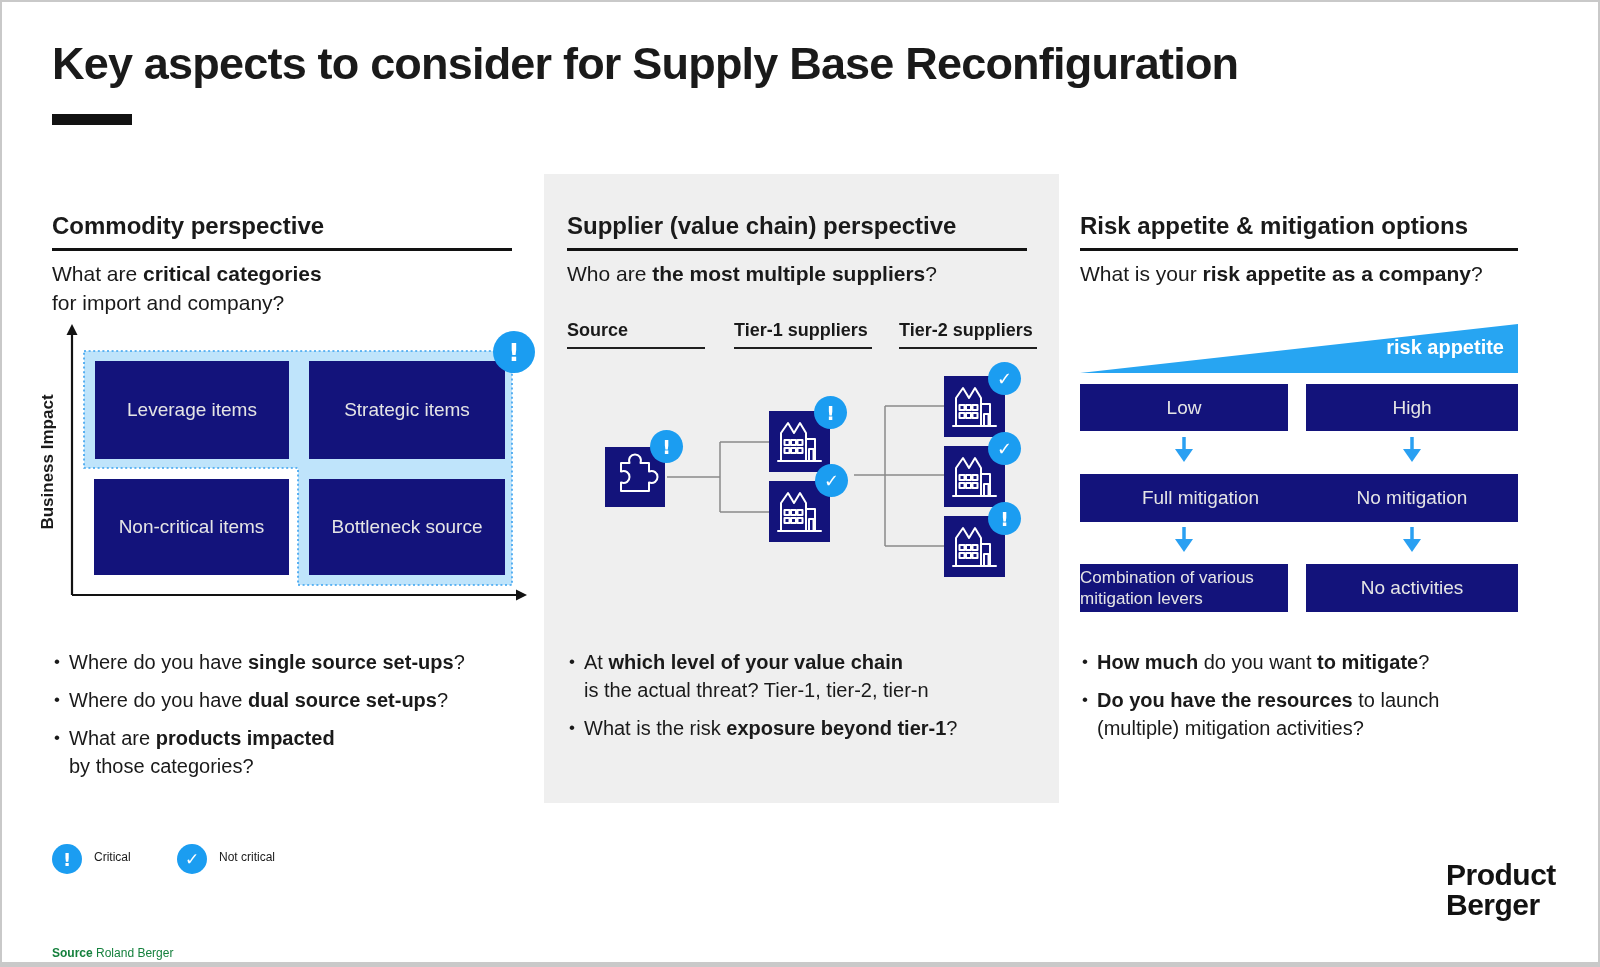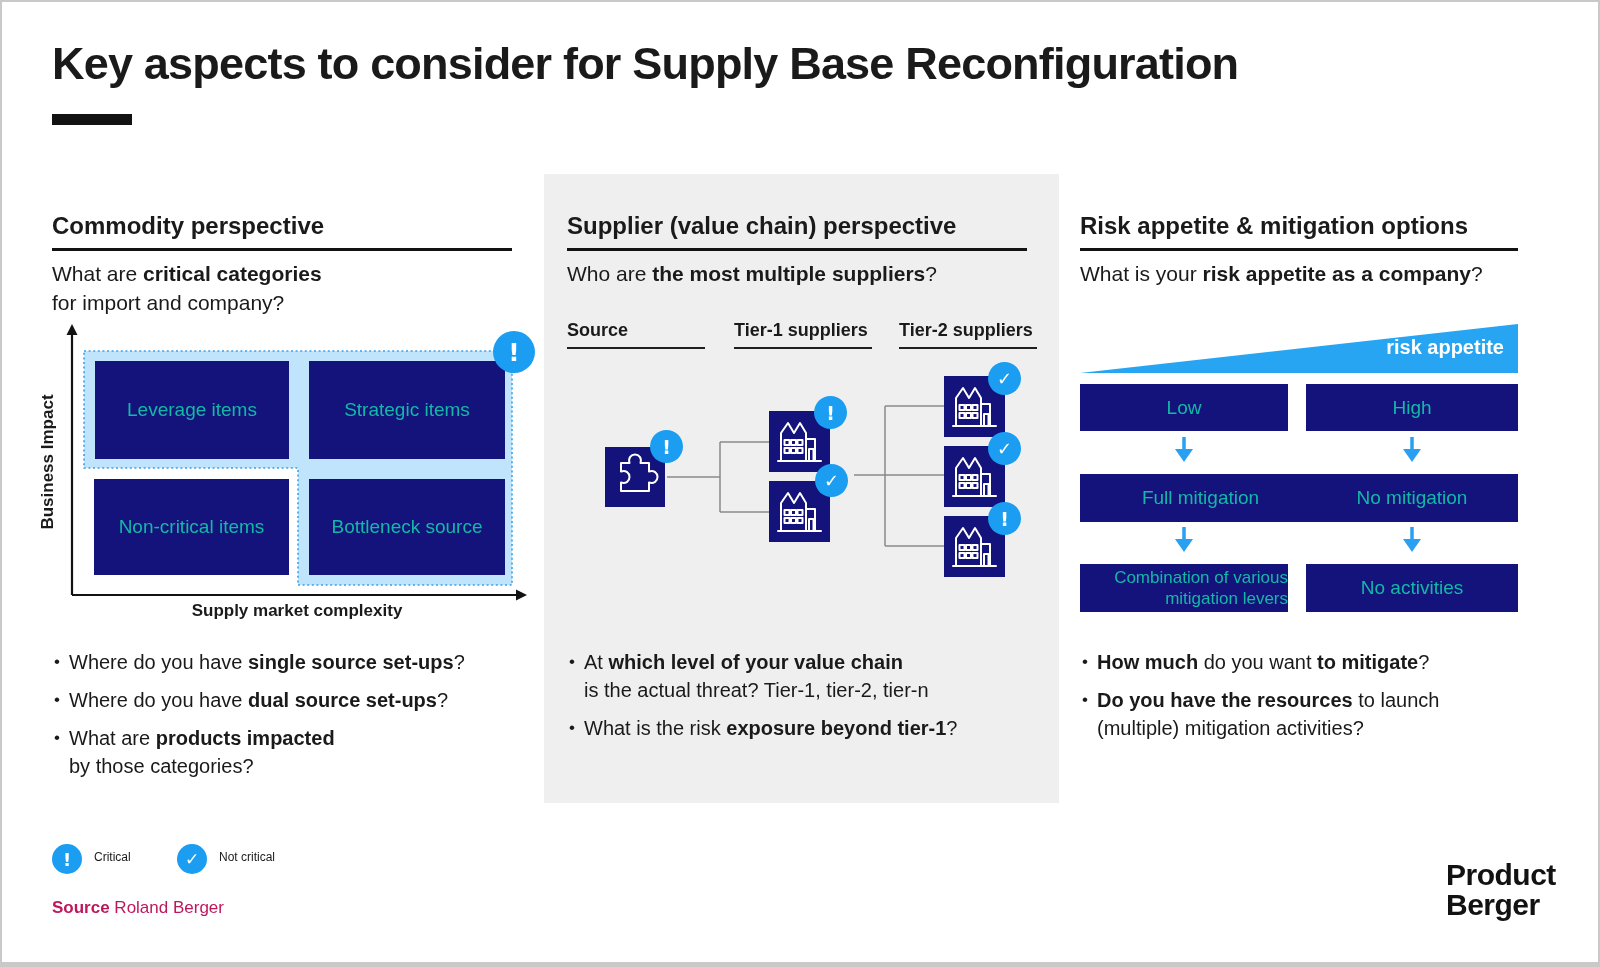--- a/index.html
+++ b/index.html
@@ -10,37 +10,37 @@
   }
   .abs{position:absolute;}
   .title{font-size:45px;font-weight:800;letter-spacing:-0.8px;white-space:nowrap;}
   .titlebar{background:#121212;}
   .colhead{font-size:24px;font-weight:800;white-space:nowrap;}
   .rule{background:#121212;height:2.5px;}
   .question{font-size:21px;line-height:29px;}
   .b{font-weight:700;}
   .panel{background:var(--panel-gray,#efefef);}
   .navybox{
-    background:var(--navy,#13137b);color:#14b8a6;display:flex;align-items:center;
-    justify-content:center;text-align:right;font-size:19px;line-height:22px;
+    background:var(--navy,#13137b);color:#e5e5e5;display:flex;align-items:center;
+    justify-content:center;text-align:left;font-size:19px;line-height:22px;
   }
   .navybox.small-text{font-size:17px;line-height:21px;}
   .badge{
     background:var(--azure,#1b9df1);color:#fff;border-radius:50%;
     display:flex;align-items:center;justify-content:center;font-weight:700;
     font-family:"DejaVu Sans",sans-serif;
   }
   .bullets{list-style:none;margin:0;padding:0;font-size:20px;line-height:28px;}
   .bullets li{position:relative;padding-left:17px;margin-bottom:10px;}
   .bullets li::before{content:"\2022";position:absolute;left:2px;top:0;font-size:17px;color:#1a1a1a;}
   .sublabel{font-size:18px;font-weight:700;border-bottom:2px solid #1f1f1f;padding-bottom:6px;white-space:nowrap;}
   .axis-label{font-size:17px;font-weight:700;}
   .wedge-label{font-size:20px;font-weight:700;color:#fff;text-align:right;}
   .legend-label{font-size:12px;}
-  .source-line{font-size:17px;color:#be185d;}
+  .source-line{font-size:12px;color:#15803d;margin-top:48px;}
   .logo{font-size:30px;font-weight:800;line-height:30px;letter-spacing:-0.5px;color:#121212;}
   .iconsvg{position:absolute;left:0;top:0;width:100%;height:100%;}
 </style>
 </head>
 <body>
 
 <div class="slide">
 
   <div class="abs title" style="left:50px;top:36px;">Key aspects to consider for Supply Base Reconfiguration</div>
   <div class="abs titlebar" style="left:50px;top:112px;width:80px;height:11px;"></div>
@@ -58,21 +58,20 @@
   </svg>
 
   <div class="abs navybox" style="left:93px;top:359px;width:194px;height:98px;">Leverage items</div>
   <div class="abs navybox" style="left:307px;top:359px;width:196px;height:98px;">Strategic items</div>
   <div class="abs navybox" style="left:92px;top:477px;width:195px;height:96px;">Non-critical items</div>
   <div class="abs navybox" style="left:307px;top:477px;width:196px;height:96px;">Bottleneck source</div>
 
   <div class="abs badge" style="left:491px;top:329px;width:42px;height:42px;font-size:25px;">!</div>
 
   <div class="abs axis-label" style="left:-84px;top:450px;width:260px;text-align:center;transform:rotate(-90deg);">Business Impact</div>
-  <div class="abs axis-label" style="left:70px;top:599px;width:450px;text-align:center;">Supply market complexity</div>
 
   <ul class="abs bullets" style="left:50px;top:646px;width:475px;">
     <li><span>Where do you have </span><span class="b">single source set-ups</span><span>?</span></li>
     <li><span>Where do you have </span><span class="b">dual source set-ups</span><span>?</span></li>
     <li><span>What are </span><span class="b">products impacted</span><br><span>by those categories?</span></li>
   </ul>
 
   <div class="abs panel" style="left:542px;top:172px;width:515px;height:629px;"></div>
 
   <div class="abs colhead" style="left:565px;top:210px;">Supplier (value chain) perspective</div>

